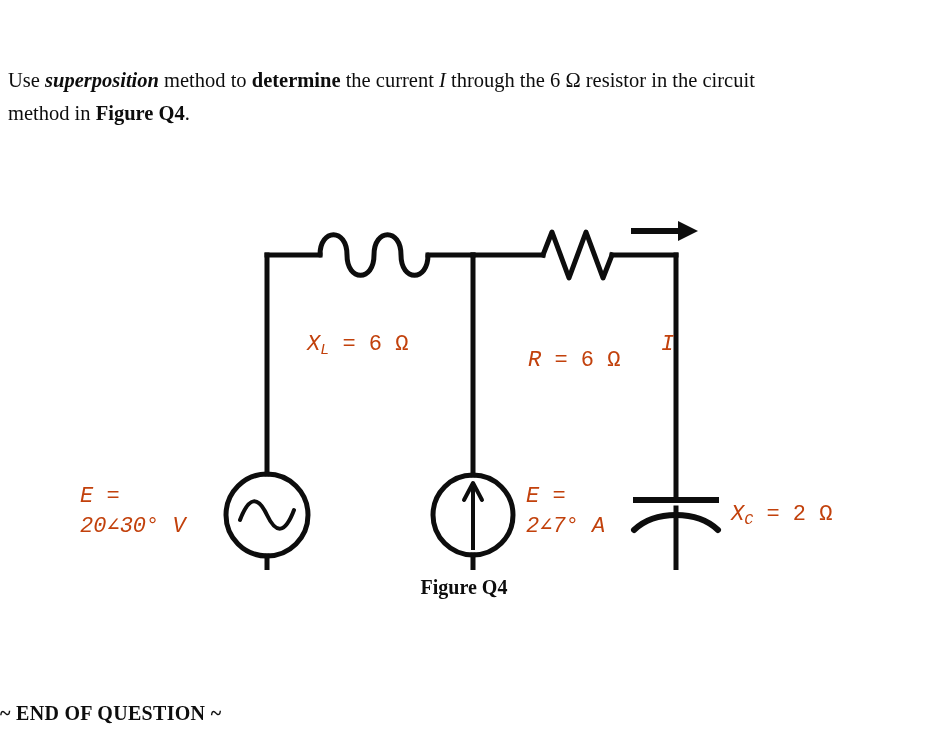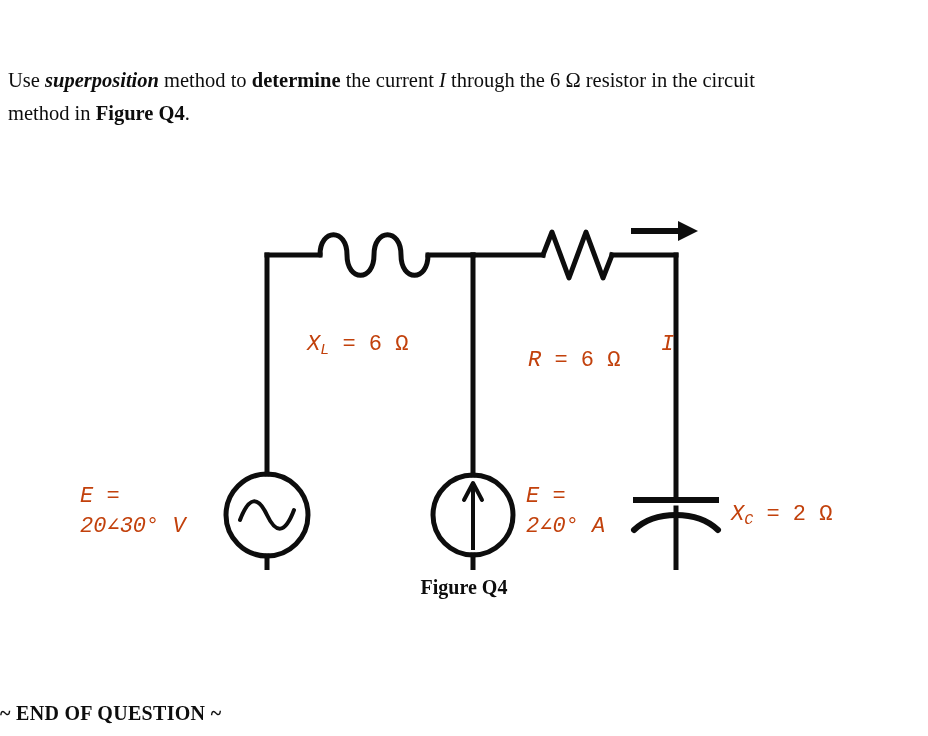--- a/index.html
+++ b/index.html
@@ -202,21 +202,21 @@
 
     <div class="clabel" id="label-i">I</div>
 
     <div class="clabel" id="label-e1">
         <div>E =</div>
         <div>20∠30° V</div>
       </div>
 
     <div class="clabel" id="label-e2">
         <div>E =</div>
-        <div>2∠0° A</div>
+        <div>2∠7° A</div>
       </div>
 
     <div class="clabel" id="label-xc"><span class="up">X</span><sub>C</sub>&nbsp;<span class="rom">= 2 Ω</span></div>
   </div>
 
   <div class="fig-caption">Figure Q4</div>
 
   <div class="end-note">~ END OF QUESTION ~</div>
 
 </div>

